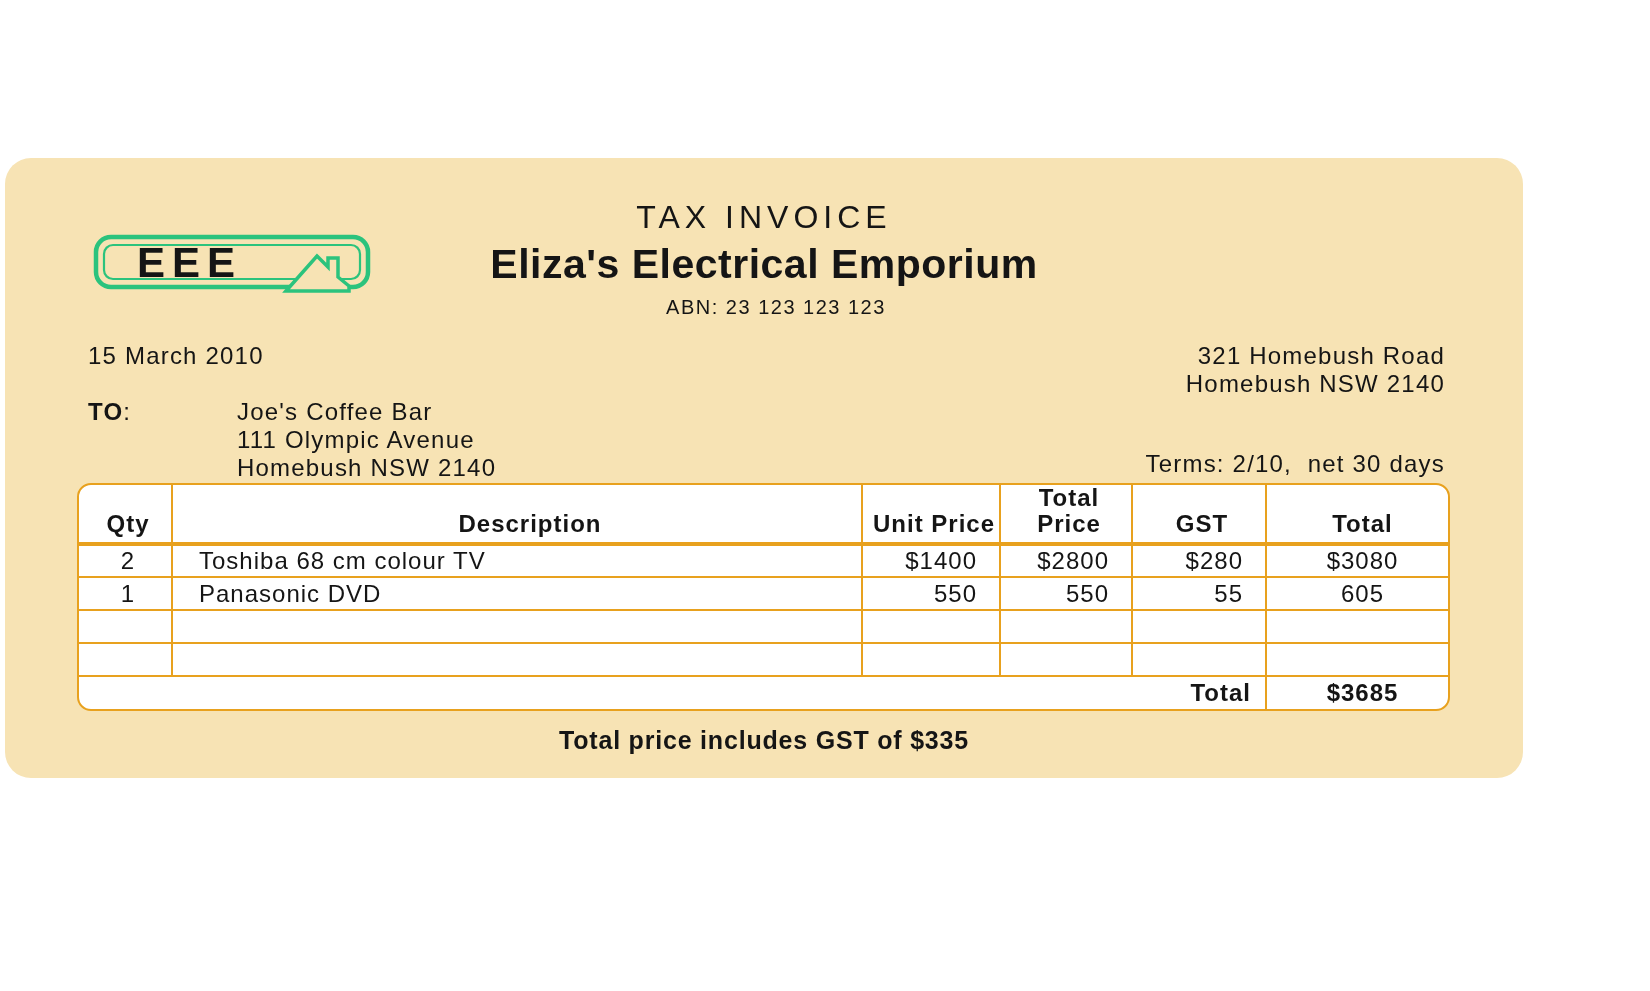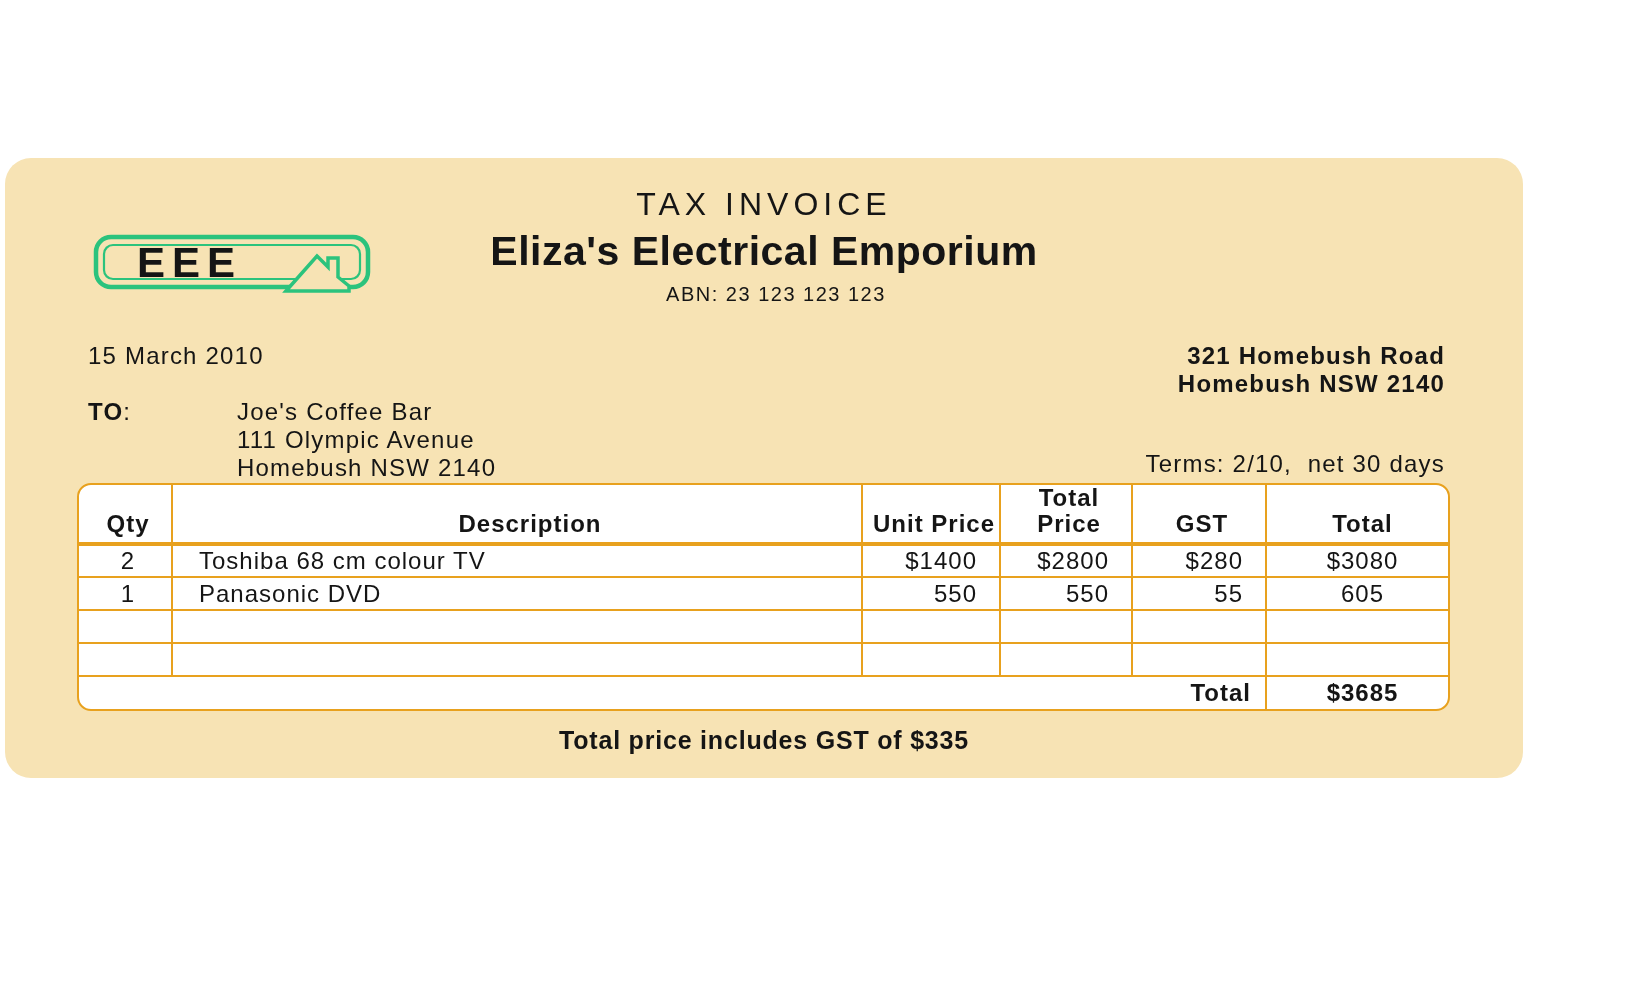--- a/index.html
+++ b/index.html
@@ -17,28 +17,28 @@
     position:absolute;left:5px;top:158px;width:1518px;height:620px;
     background:var(--cream);border-radius:26px;
   }
 
   
   .logo{position:absolute;left:88px;top:60px;width:282px;height:60px;margin-top:16px;}
   .logo svg{display:block;width:278px;height:60px;overflow:visible;}
 
   
   .title-block{position:absolute;left:0;right:0;top:28px;text-align:center;}
-  .doc-type{font-size:32px;letter-spacing:5px;font-weight:normal;}
+  .doc-type{font-size:32px;letter-spacing:5px;font-weight:normal;margin-top:13px;}
   .company-name{font-size:41px;font-weight:bold;letter-spacing:0.5px;margin-top:5px;}
   .abn{font-size:20px;letter-spacing:1.5px;margin-top:8px;font-weight:normal;margin-left:24px;}
 
   
   .meta{font-size:24px;letter-spacing:1.2px;line-height:28px;}
   .invoice-date{position:absolute;left:83px;top:184px;}
-  .company-address{position:absolute;right:78px;top:184px;text-align:right;font-weight:bold;}
+  .company-address{position:absolute;right:78px;top:184px;text-align:right;}
   .to-label{position:absolute;left:83px;top:240px;}
   .to-label b{font-weight:bold;}
   .customer-address{position:absolute;left:232px;top:240px;}
   .terms{position:absolute;right:78px;top:292px;white-space:pre;}
 
   
   .table-wrap{
     position:absolute;left:72px;top:325px;width:1373px;
     background:#ffffff;border:2px solid var(--orange);border-radius:14px;
     overflow:hidden;

